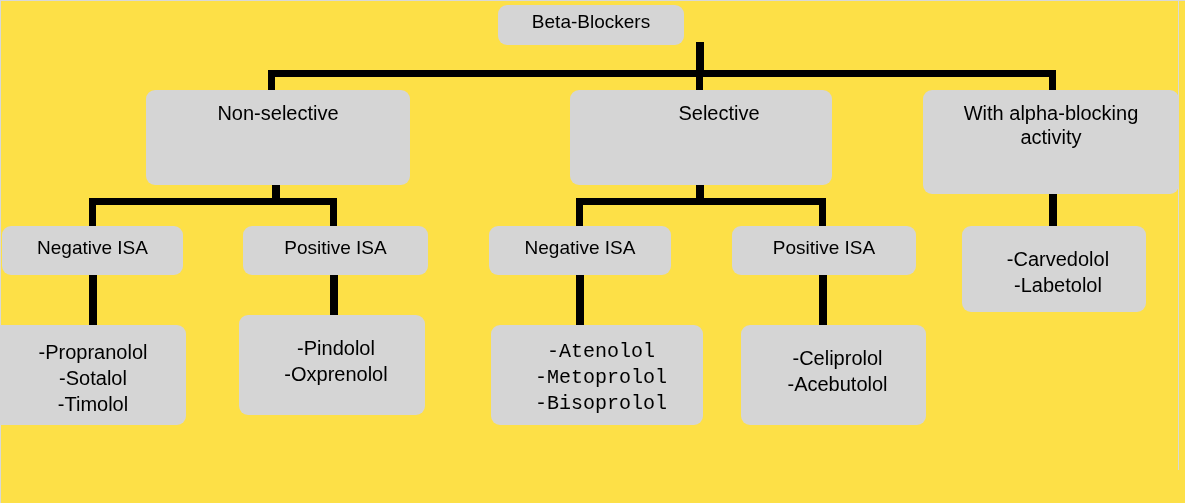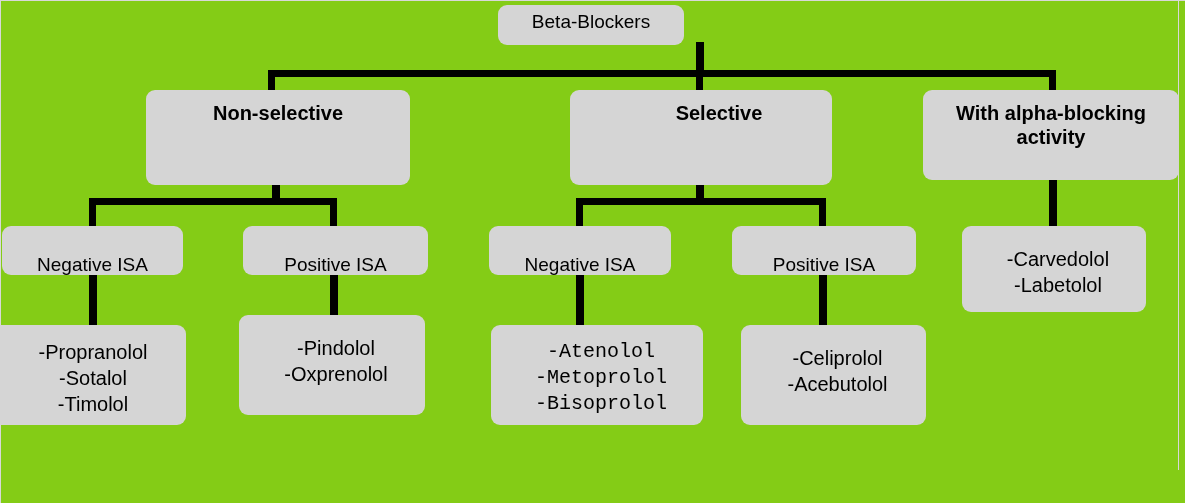--- a/index.html
+++ b/index.html
@@ -8,21 +8,21 @@
     padding: 0;
     background: #ffffff;
   }
   body {
     font-family: "Liberation Sans", sans-serif;
   }
   #canvas {
     position: relative;
     width: 1185px;
     height: 503px;
-    background: #84cc16;
+    background: #fde047;
     overflow: hidden;
     box-sizing: border-box;
   }
   
   .frame-line {
     position: absolute;
     background: #d8d8d8;
   }
   .frame-top    { left: 0;     top: 0;   width: 1185px; height: 1px; }
   .frame-left   { left: 0;     top: 0;   width: 1px;  height: 503px; }
@@ -43,28 +43,28 @@
     display: block;
     white-space: pre-line;
   }
   
   .node.root {
     font-size: 19px;
     padding-top: 6px;
   }
   
   .node.cat {
-    font-weight: bold;
+    font-weight: normal;
     font-size: 20px;
     padding-top: 12px;
   }
   
   .node.isa {
     font-size: 19px;
-    padding-top: 28px;
+    padding-top: 11px;
   }
   
   .node.drugs {
     font-size: 20px;
     padding-top: 14px;
     line-height: 1.30;
     padding-left: 8px;
   }
   .node.drugs.two-line {
     padding-top: 20px;
@@ -115,21 +115,21 @@
   </div>
 
   <div class="node cat" style="left:146px; top:90px; width:264px; height:95px;">
     <span class="label">Non-selective</span>
   </div>
 
   <div class="node cat" style="left:570px; top:90px; width:262px; height:95px;padding-left:36px;">
     <span class="label">Selective</span>
   </div>
 
-  <div class="node cat" style="left:923px; top:90px; width:256px; height:90px;">
+  <div class="node cat" style="left:923px; top:90px; width:256px; height:104px;">
     <span class="label">With alpha-blocking
 activity</span>
   </div>
 
   <div class="node isa" style="left:2px; top:226px; width:181px; height:49px;">
     <span class="label">Negative ISA</span>
   </div>
 
   <div class="node isa" style="left:243px; top:226px; width:185px; height:49px;">
     <span class="label">Positive ISA</span>

